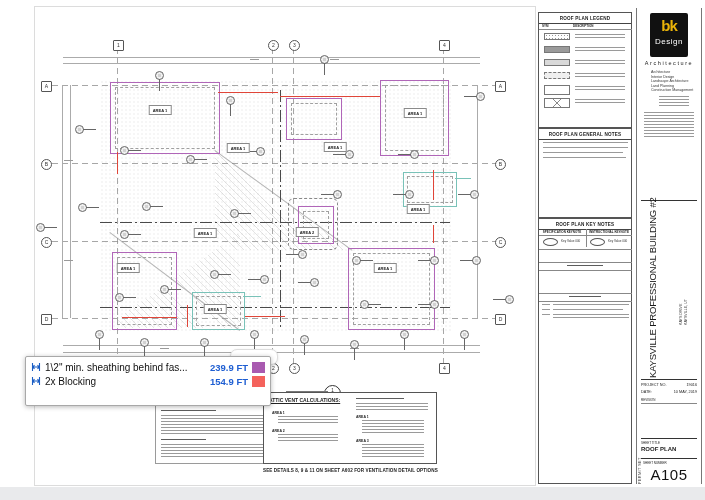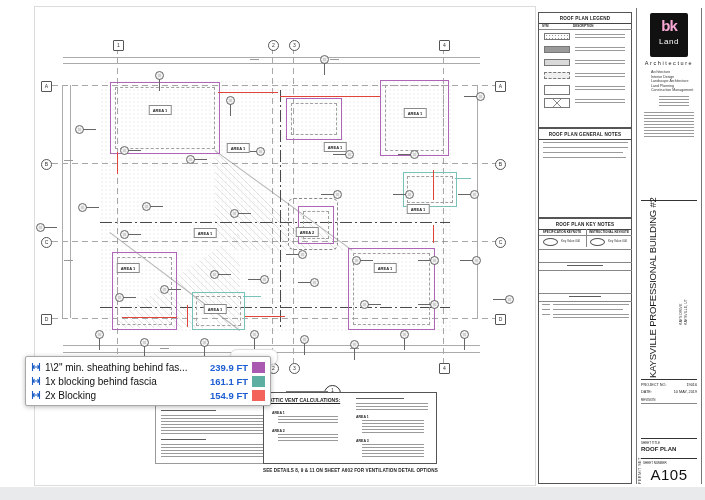--- a/index.html
+++ b/index.html
@@ -69,21 +69,21 @@
   .panel-title{font-size:4.6px;font-weight:bold;text-align:center;letter-spacing:.2px;
       border-bottom:1px solid #444;padding:2.5px 0 2px;white-space:nowrap;}
   .cols-hdr{font-size:3px;font-weight:bold;text-align:center;white-space:nowrap;}
   .legswatch{border:.5px solid #777;box-sizing:border-box;}
   .oval{border:.7px solid #555;border-radius:50%;}
   .tinytext{font-size:3px;color:#333;white-space:nowrap;}
 
   
   .tstrip{left:636px;top:8px;width:64px;height:476px;border-left:.8px solid #777;border-right:.8px solid #777;background:#fff;}
   .logo{left:13px;top:5px;width:38px;height:44px;background:#111;border-radius:2px;text-align:center;}
-  .logo .mark{color:#f9a8d4;font-size:15px;font-weight:bold;line-height:26px;letter-spacing:-1px;display:block;}
+  .logo .mark{color:#eab308;font-size:15px;font-weight:bold;line-height:26px;letter-spacing:-1px;display:block;}
   .logo .nm{color:#fff;font-size:8px;letter-spacing:.5px;display:block;margin-top:-2px;}
   .tagline{font-size:5.5px;letter-spacing:1.6px;text-align:center;white-space:nowrap;}
   .svc{font-size:3.6px;line-height:4.6px;color:#333;white-space:nowrap;}
   .vtitle{writing-mode:vertical-rl;transform:rotate(180deg);font-size:9.5px;letter-spacing:-.2px;
       color:#1a1a1a;white-space:nowrap;}
   .vaddr{writing-mode:vertical-rl;transform:rotate(180deg);font-size:3.6px;color:#333;line-height:4.5px;white-space:nowrap;}
   .metal{font-size:3.8px;color:#222;white-space:nowrap;}
   .metaline{display:flex;justify-content:space-between;padding:0 4px;}
   .hr{height:1.2px;background:#333;}
   .hrthin{height:.6px;background:#888;}
@@ -251,28 +251,20 @@
             <path d="M1.5 1v8M8.5 1v8M1.5 5h7M3.5 3.2 1.8 5l1.7 1.8M6.5 3.2 8.2 5 6.5 6.8" stroke="#1b5ec4" fill="none" stroke-width="1.1"></path>
           </svg>
         <span class="lbl">1\2" min. sheathing behind fas...</span>
         <span class="val" style="color: rgb(30, 94, 210);">239.9 FT</span>
         <span class="sw" style="background: rgb(169, 90, 176);"></span>
       </div>
       <div class="mrow">
         <svg width="10" height="10" viewBox="0 0 10 10">
             <path d="M1.5 1v8M8.5 1v8M1.5 5h7M3.5 3.2 1.8 5l1.7 1.8M6.5 3.2 8.2 5 6.5 6.8" stroke="#1b5ec4" fill="none" stroke-width="1.1"></path>
           </svg>
-        <span class="lbl">1x blocking behind fascia</span>
-        <span class="val" style="color: rgb(30, 94, 210);">161.1 FT</span>
-        <span class="sw" style="background: rgb(95, 174, 162);"></span>
-      </div>
-      <div class="mrow">
-        <svg width="10" height="10" viewBox="0 0 10 10">
-            <path d="M1.5 1v8M8.5 1v8M1.5 5h7M3.5 3.2 1.8 5l1.7 1.8M6.5 3.2 8.2 5 6.5 6.8" stroke="#1b5ec4" fill="none" stroke-width="1.1"></path>
-          </svg>
         <span class="lbl">2x Blocking</span>
         <span class="val" style="color: rgb(30, 94, 210);">154.9 FT</span>
         <span class="sw" style="background: rgb(244, 98, 92);"></span>
       </div>
     </div>
 
     <div class="abs panel" style="left:538px;top:12px;width:94px;height:116px;">
       <div class="panel-title">ROOF PLAN LEGEND</div>
       <div class="abs cols-hdr" style="left:3px;top:11px;">SYM</div>
       <div class="abs cols-hdr" style="left:34px;top:11px;">DESCRIPTION</div>
@@ -322,21 +314,21 @@
       <div class="abs mt" style="left:14px;top:85px;width:76px;height:2px;"></div>
       <div class="abs mt" style="left:3px;top:90px;width:8px;height:2px;"></div>
       <div class="abs mt" style="left:14px;top:90px;width:70px;height:2px;"></div>
       <div class="abs mt" style="left:3px;top:95px;width:8px;height:2px;"></div>
       <div class="abs mt" style="left:14px;top:95px;width:76px;height:5px;"></div>
     </div>
 
     <div class="abs tstrip">
       <div class="abs logo">
         <span class="mark">bk</span>
-        <span class="nm">Land</span>
+        <span class="nm">Design</span>
       </div>
       <div class="abs tagline" style="left:0;top:52px;width:64px;">Architecture</div>
       <div id="services" class="abs" style="left:14px;top:62px;">
           <div class="svc">Architecture</div>
           <div class="svc">Interior Design</div>
           <div class="svc">Landscape Architecture</div>
           <div class="svc">Land Planning</div>
           <div class="svc">Construction Management</div>
         </div>
       <div class="abs mt" style="left:22px;top:88px;width:30px;height:11px;"></div>

